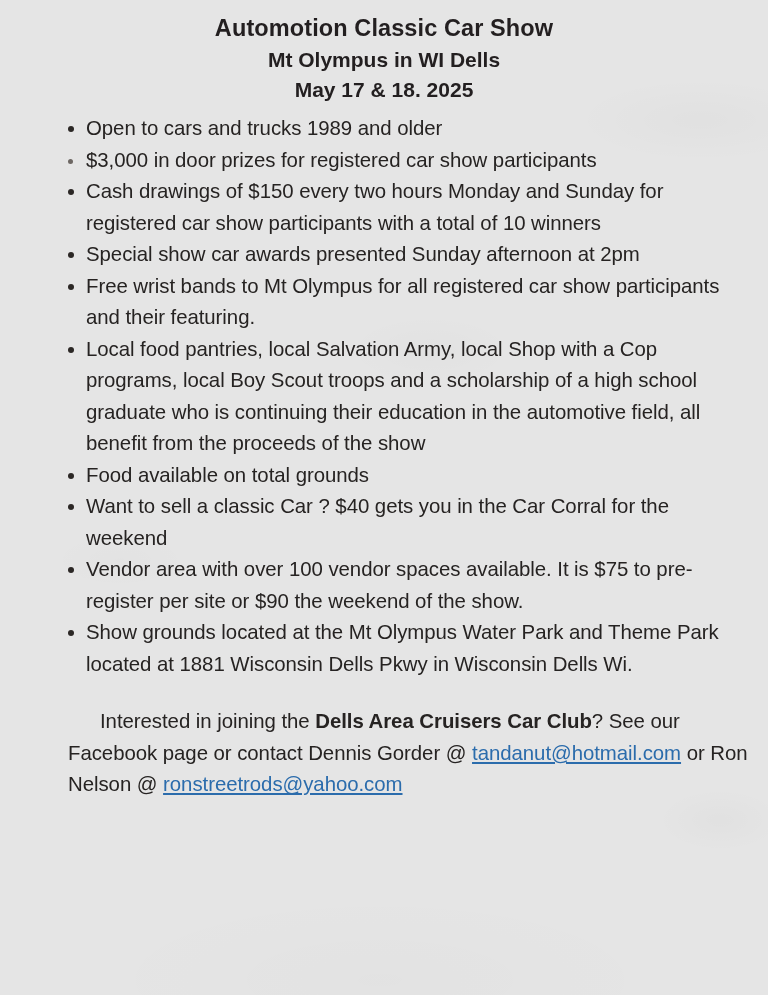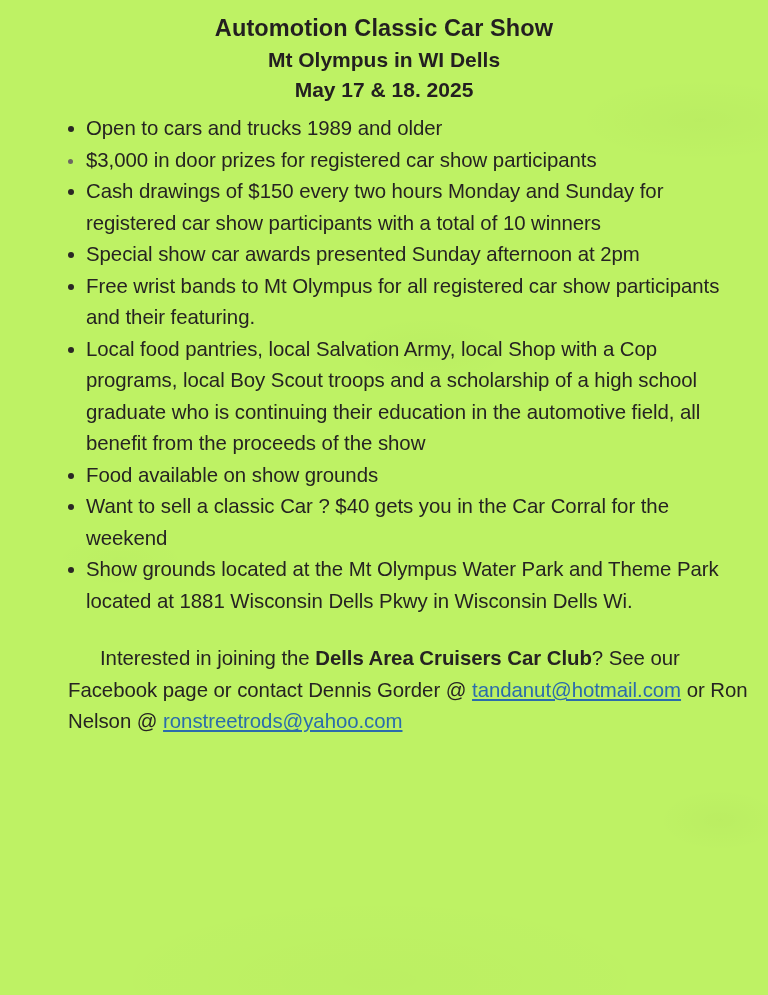--- a/index.html
+++ b/index.html
@@ -12,21 +12,21 @@
     background: #fdfdfc;
     font-family: "Liberation Sans", sans-serif;
     color: #262322;
     overflow: hidden;
   }
 
   .page {
     position: relative;
     width: 768px;
     height: 995px;
-    background: #bef264;
+    background: #e5e5e5;
     box-sizing: border-box;
     padding: 0;
   }
 
   
   .scan-tint {
     position: absolute;
     inset: 0;
     pointer-events: none;
     background:
@@ -126,22 +126,23 @@
     <div class="title-date">May 17 &amp; 18. 2025</div>
   </div>
 
   <ul class="bullets">
     <li><span>Open to cars and trucks 1989 and older</span></li>
     <li class="faint"><span>$3,000 in door prizes for registered car show participants</span></li>
     <li><span>Cash drawings of $150 every two hours Monday and Sunday for registered car show participants with a total of 10 winners</span></li>
     <li><span>Special show car awards presented Sunday afternoon at 2pm</span></li>
     <li><span>Free wrist bands to Mt Olympus for all registered car show participants and their featuring.</span></li>
     <li><span>Local food pantries, local Salvation Army, local Shop with a Cop programs, local Boy Scout troops and a scholarship of a high school graduate who is continuing their education in the automotive field, all benefit from the proceeds of the show</span></li>
-    <li><span>Food available on show grounds</span></li>
+    <li><span>Food available on total grounds</span></li>
     <li><span>Want to sell a classic Car ?  $40 gets you in the Car Corral for the weekend</span></li>
+    <li><span>Vendor area with over 100 vendor spaces available.  It is $75 to pre-register per site or $90 the weekend of the show.</span></li>
     <li><span>Show grounds located at the Mt Olympus Water Park and Theme Park located at 1881 Wisconsin Dells Pkwy in Wisconsin Dells Wi.</span></li>
   </ul>
 
   <p class="closing">
     <span class="indent-first"></span><span>Interested in joining the </span><b>Dells Area Cruisers Car Club</b><span>?  See our Facebook page or contact Dennis Gorder @ </span><a class="maillink" href="#">tandanut@hotmail.com</a><span> or Ron Nelson @ </span><a class="maillink" href="#">ronstreetrods@yahoo.com</a>
   </p>
 
 </div>
 
 </body></html>

